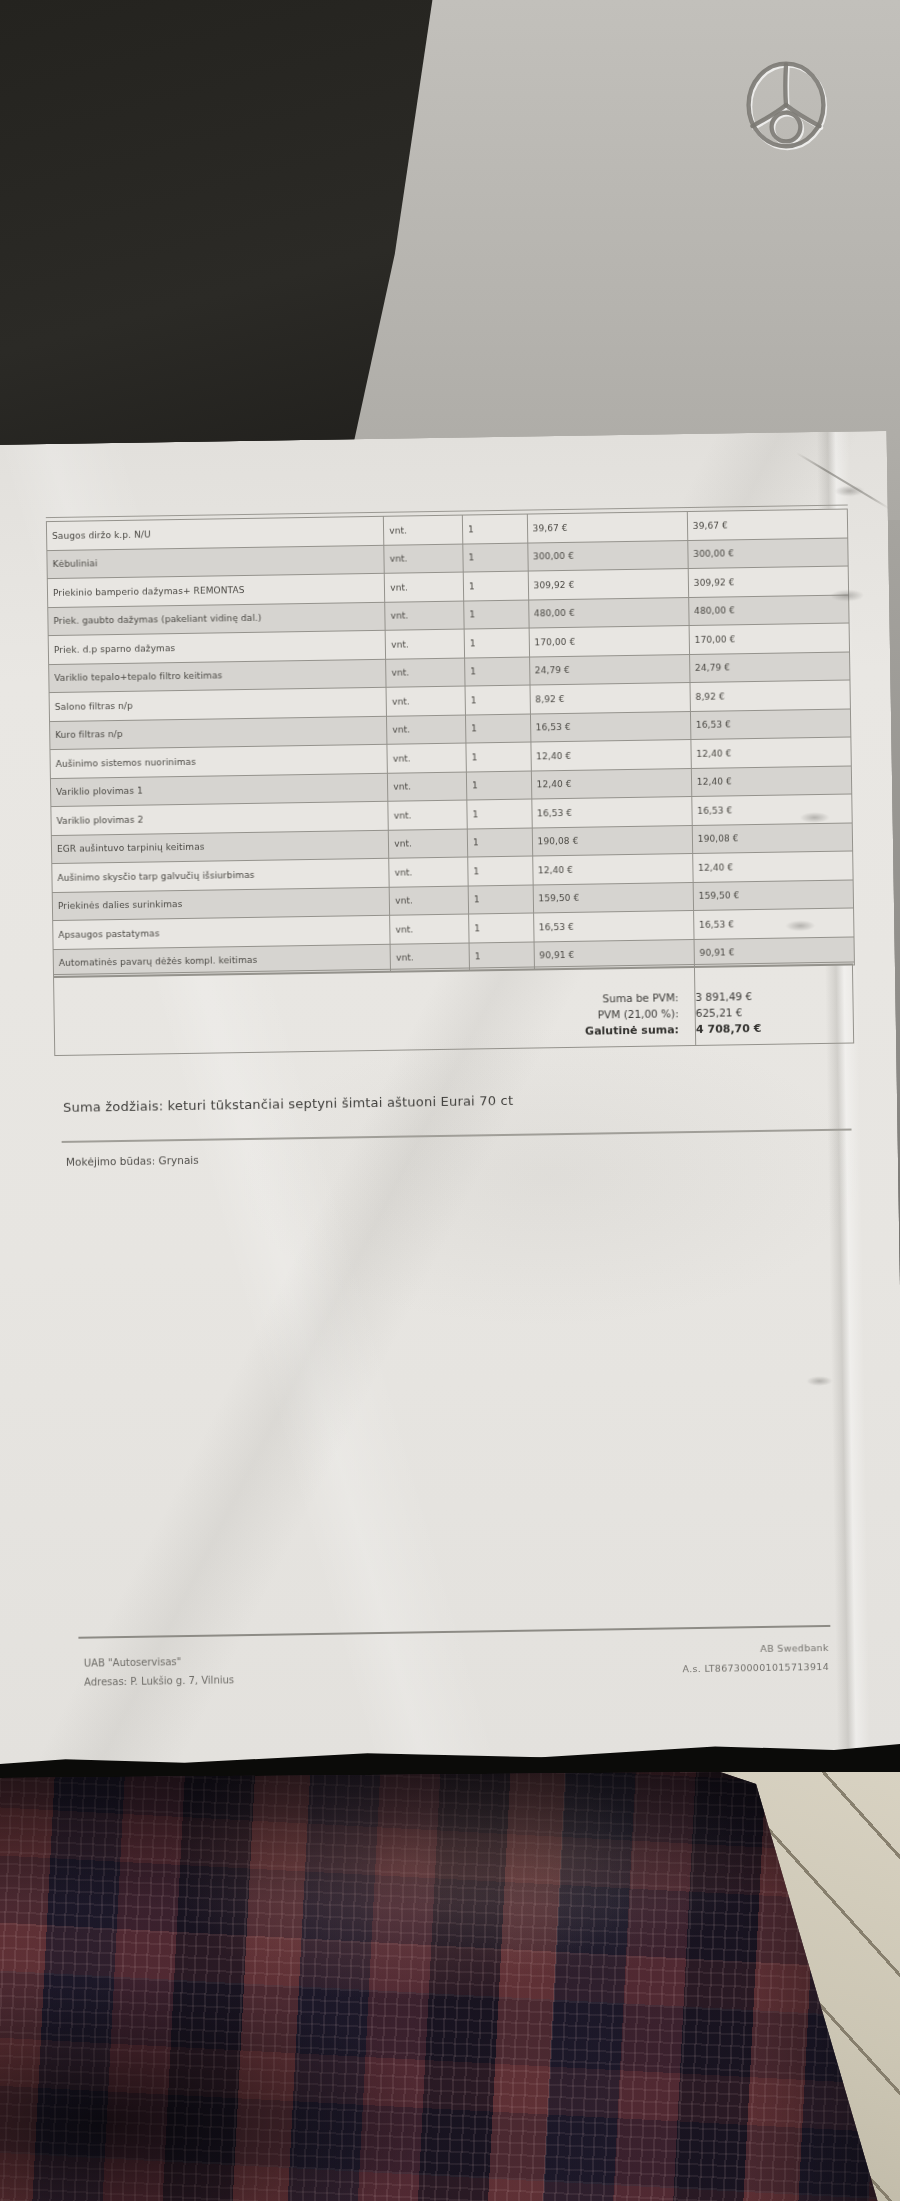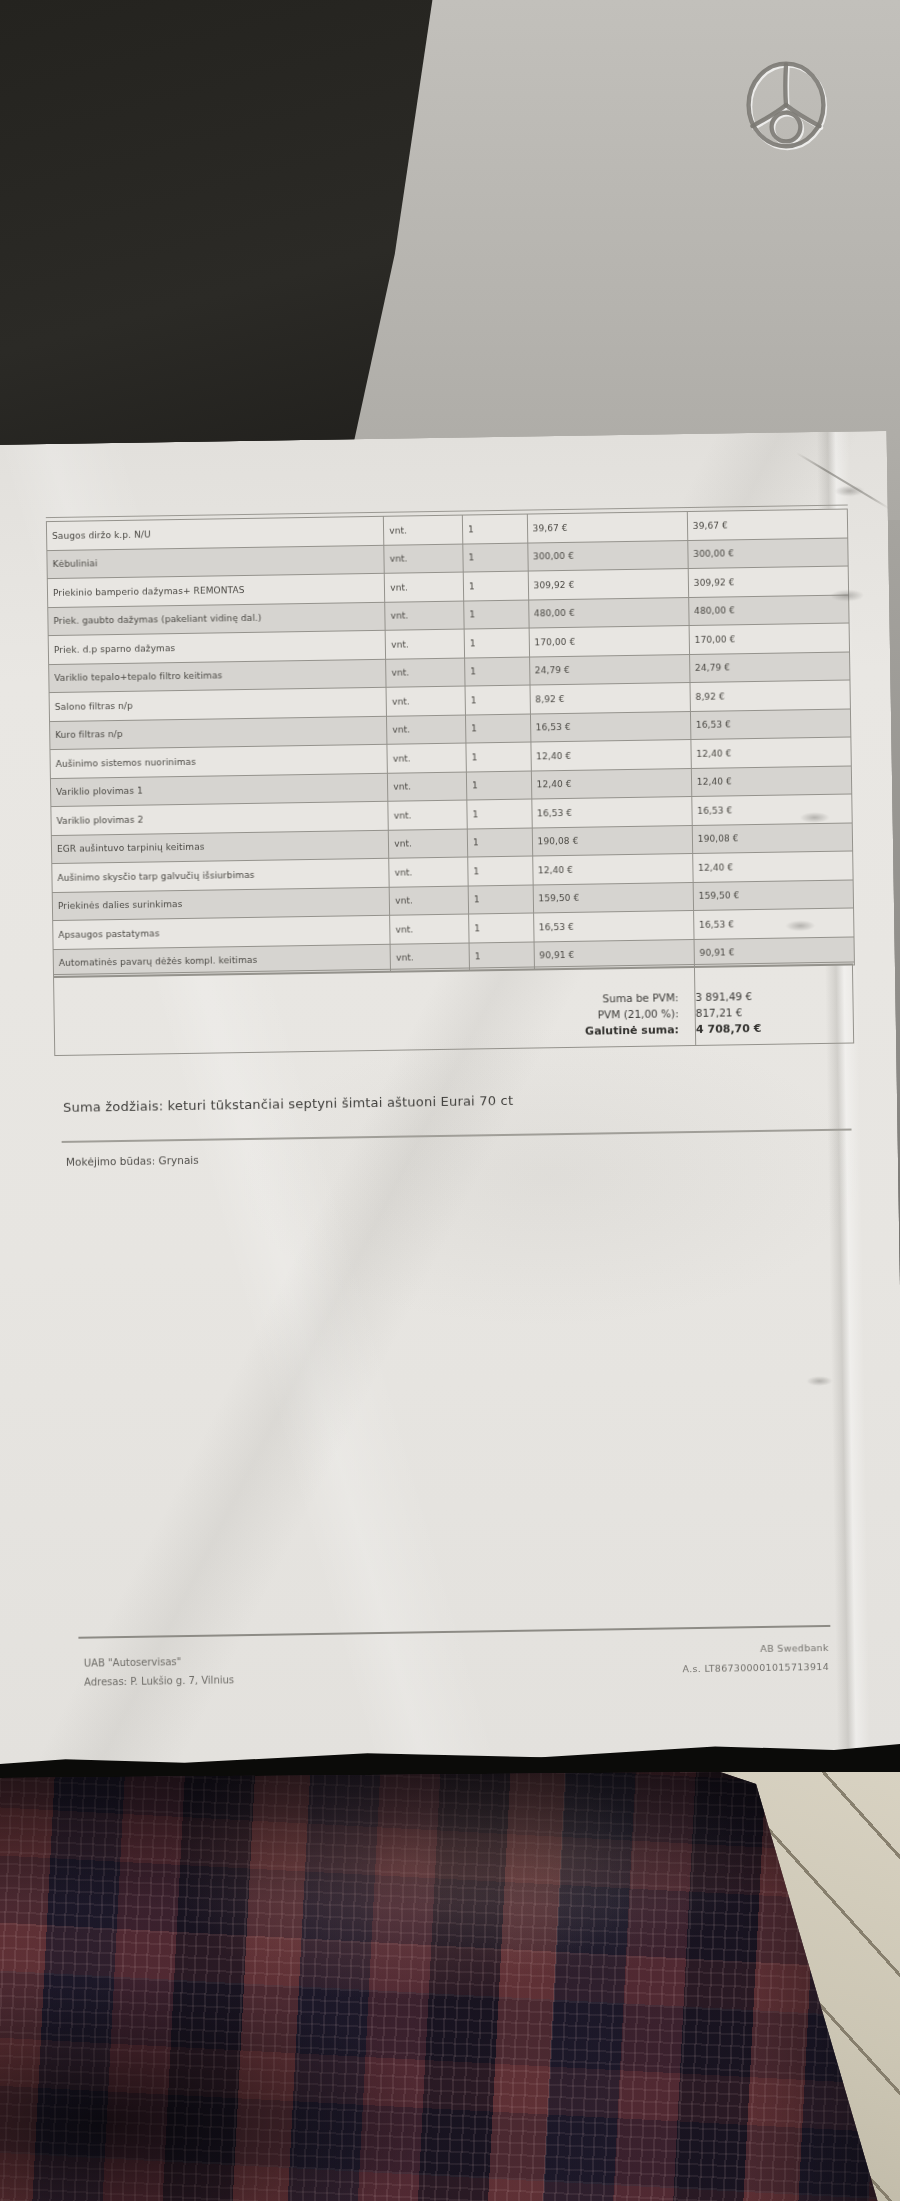--- a/index.html
+++ b/index.html
@@ -246,21 +246,21 @@
 
       <div class="summary-box">
         <div class="summary-divider"></div>
         <div>
             <div class="srow">
               <div class="slabel">Suma be PVM:</div>
               <div class="svalue">3 891,49 €</div>
             </div>
             <div class="srow">
               <div class="slabel">PVM (21,00 %):</div>
-              <div class="svalue">817,21 €</div>
+              <div class="svalue">625,21 €</div>
             </div>
             <div class="srow bold">
               <div class="slabel">Galutinė suma:</div>
               <div class="svalue">4 708,70 €</div>
             </div>
           </div>
       </div>
 
       <div class="amount-words">Suma žodžiais: keturi tūkstančiai septyni šimtai aštuoni Eurai 70 ct</div>
       <div class="amount-line"></div>

